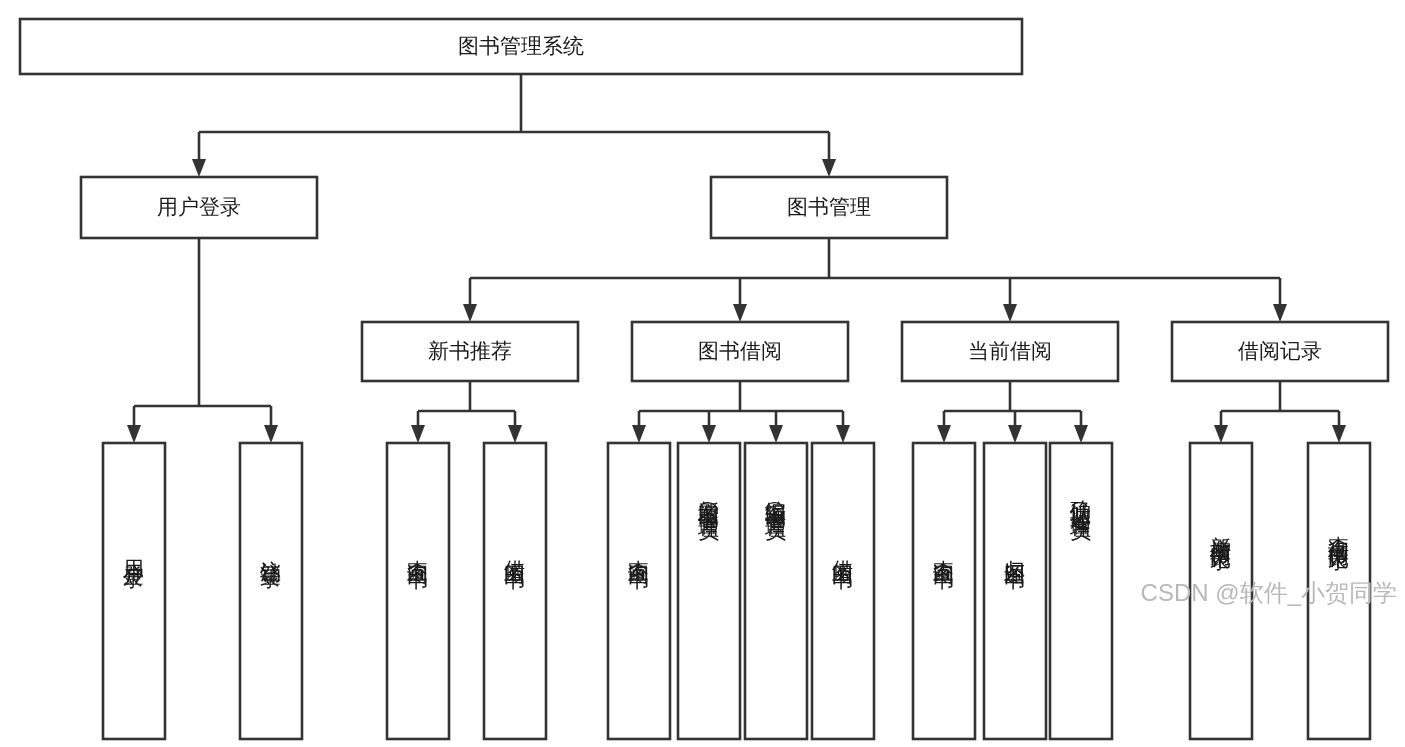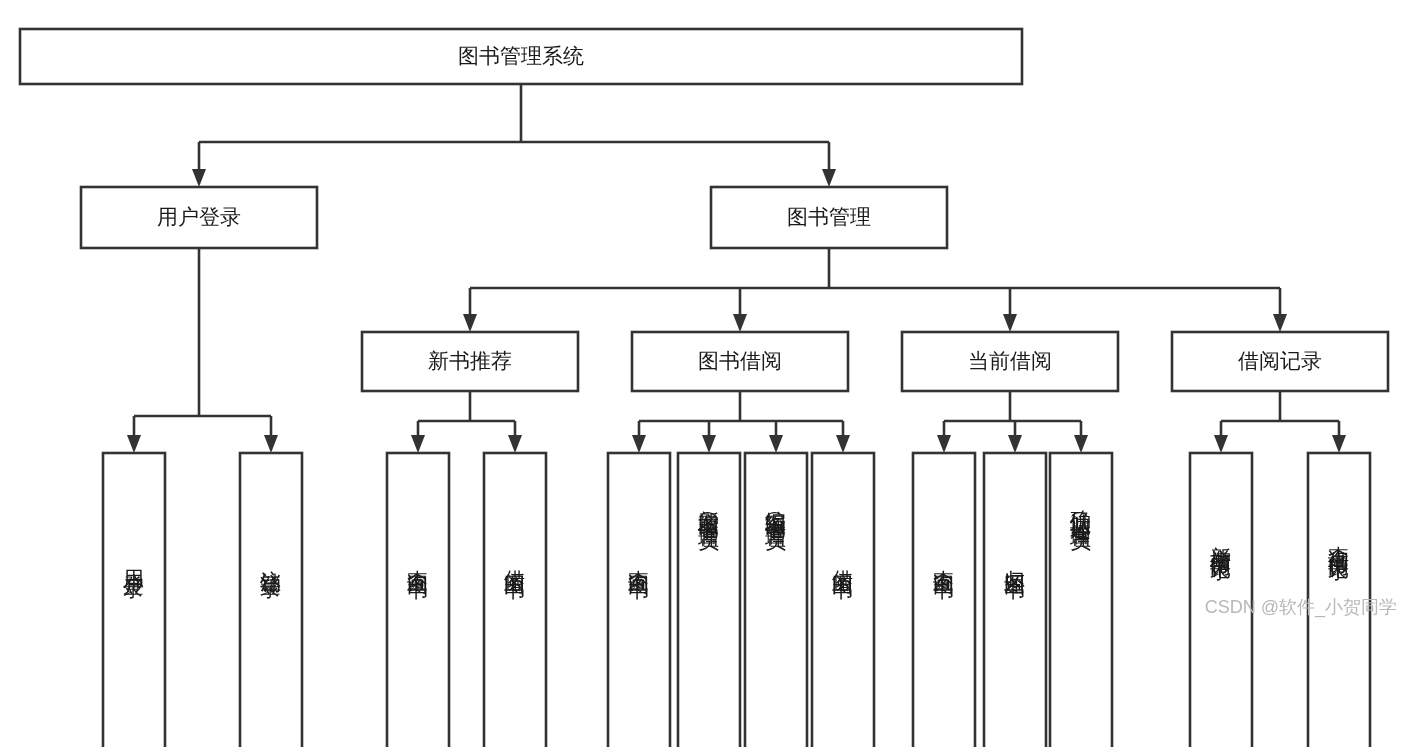--- a/index.html
+++ b/index.html
@@ -10,21 +10,21 @@
   body {
     width: 1405px;
     height: 747px;
     font-family: "Liberation Sans", "DejaVu Sans", sans-serif;
     overflow: hidden;
     position: relative;
   }
   #diagram-root {
     position: absolute;
     left: 0;
-    top: 16px;
+    top: 6px;
     width: 1405px;
     height: 609px;
   }
   svg.diagram {
     display: block;
     width: 1405px;
     height: 747px;
   }
   .node-box {
     fill: #ffffff;
@@ -63,21 +63,21 @@
     line-height: 1.0;
     color: #1a1a1a;
     letter-spacing: 3px;
     white-space: nowrap;
   }
   .watermark {
     position: absolute;
     right: 8px;
     bottom: 6px;
     font-family: "Liberation Sans", "DejaVu Sans", sans-serif;
-    font-size: 18px;
+    font-size: 24px;
     color: #b8b8b8;
     white-space: nowrap;
   }
 </style>
 </head>
 <body>
 
 <div id="diagram-root">
   <svg class="diagram" viewBox="0 0 1405 747">
     <g id="connectors-layer">

